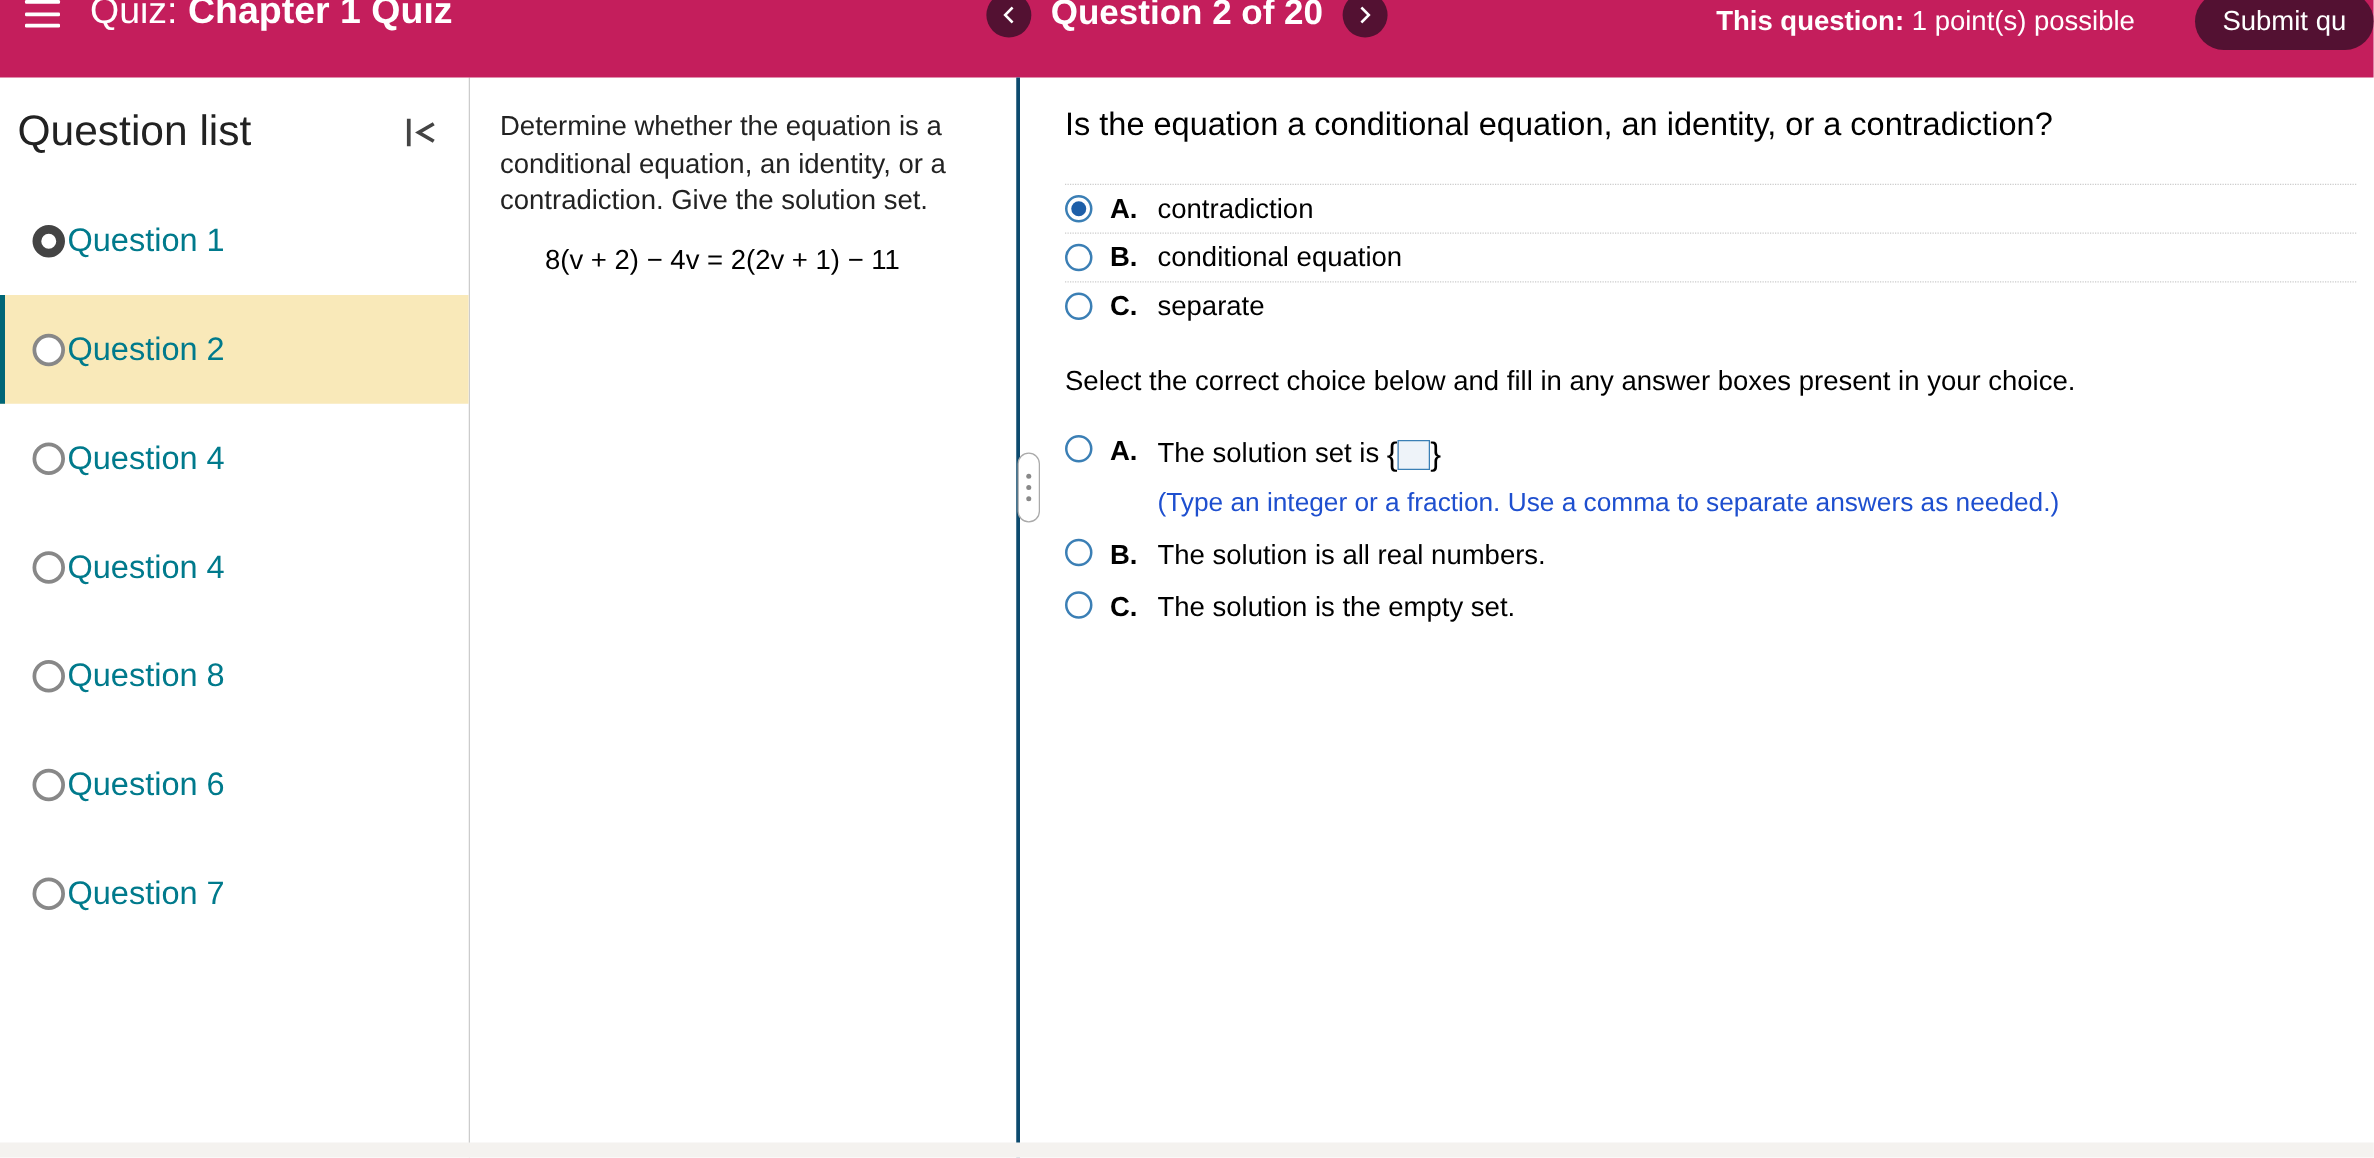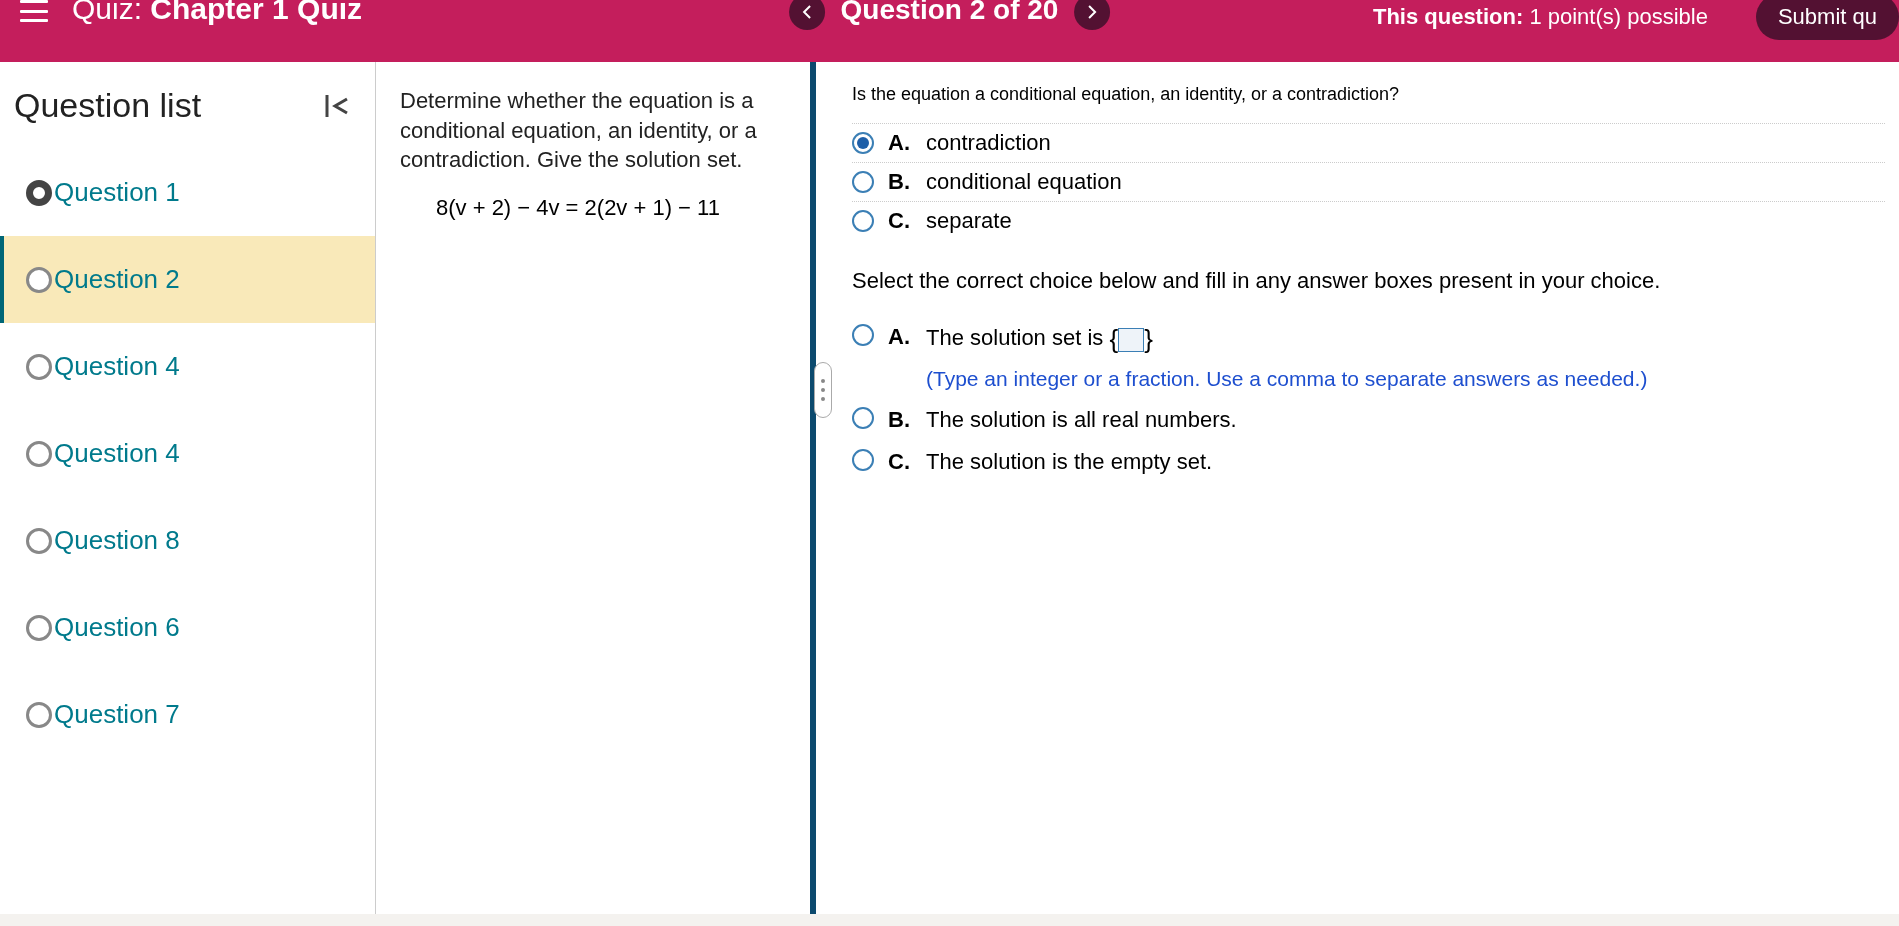--- a/index.html
+++ b/index.html
@@ -58,33 +58,33 @@
     border-left: 4px solid transparent;
   }
   .qitem.active { background:#f9e9b9; border-left:4px solid #006677; }
   .qitem.completed .radio { border-width:7px; border-color:#444; }
   .radio {
     width:26px; height:26px; border:3px solid #888; border-radius:50%;
     flex-shrink:0; background:#fff;
   }
   .content { flex:1; display:flex; position:relative; }
   .left-panel {
-    width: 440px; padding: 24px 18px 24px 24px; border-right: 6px solid #0c4a6e;
+    width: 440px; padding: 24px 18px 24px 24px; border-right: 3px solid #0c4a6e;
   }
   .left-panel .instr { font-size: 22px; line-height:1.35; color:#222; }
   .left-panel .equation { font-size: 22px; margin-top: 20px; margin-left:36px; white-space:nowrap;}
   .drag-handle {
     position:absolute; left:438px; top:300px;
     width:18px; height:56px; border:1px solid #aaa; border-radius:10px;
     background:#fff; display:flex; flex-direction:column; align-items:center; justify-content:center; gap:5px;
     cursor:ew-resize;
   }
   .drag-handle span { width:4px; height:4px; background:#888; border-radius:50%; }
   .right-panel { flex:1; padding: 22px 14px 22px 36px; overflow-y:auto; }
-  .prompt { font-size: 18px; margin-bottom: 18px; }
+  .prompt { font-size: 26px; margin-bottom: 32px; }
   .choice-group { margin-bottom: 28px; }
   .choice-row {
     display:flex; align-items:center; gap:14px;
     padding: 6px 0; border-top: 1px dotted #ccc;
     font-size:22px;
   }
   .choice-row:first-child { border-top: 1px dotted #ccc; }
   .mc-radio {
     width:22px; height:22px; border:2px solid #3b7fb5; border-radius:50%;
     flex-shrink:0; position:relative; cursor:pointer; background:#fff;

